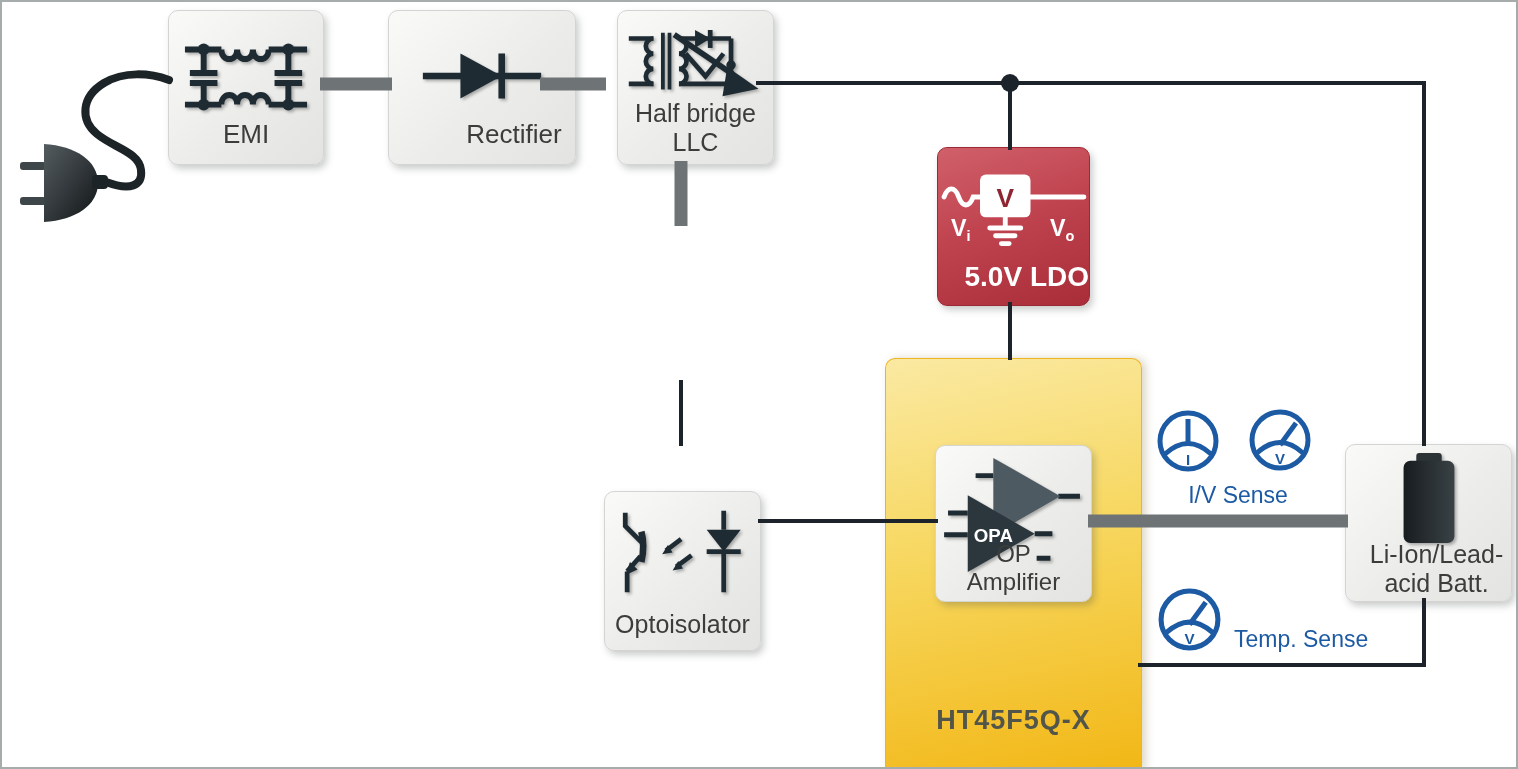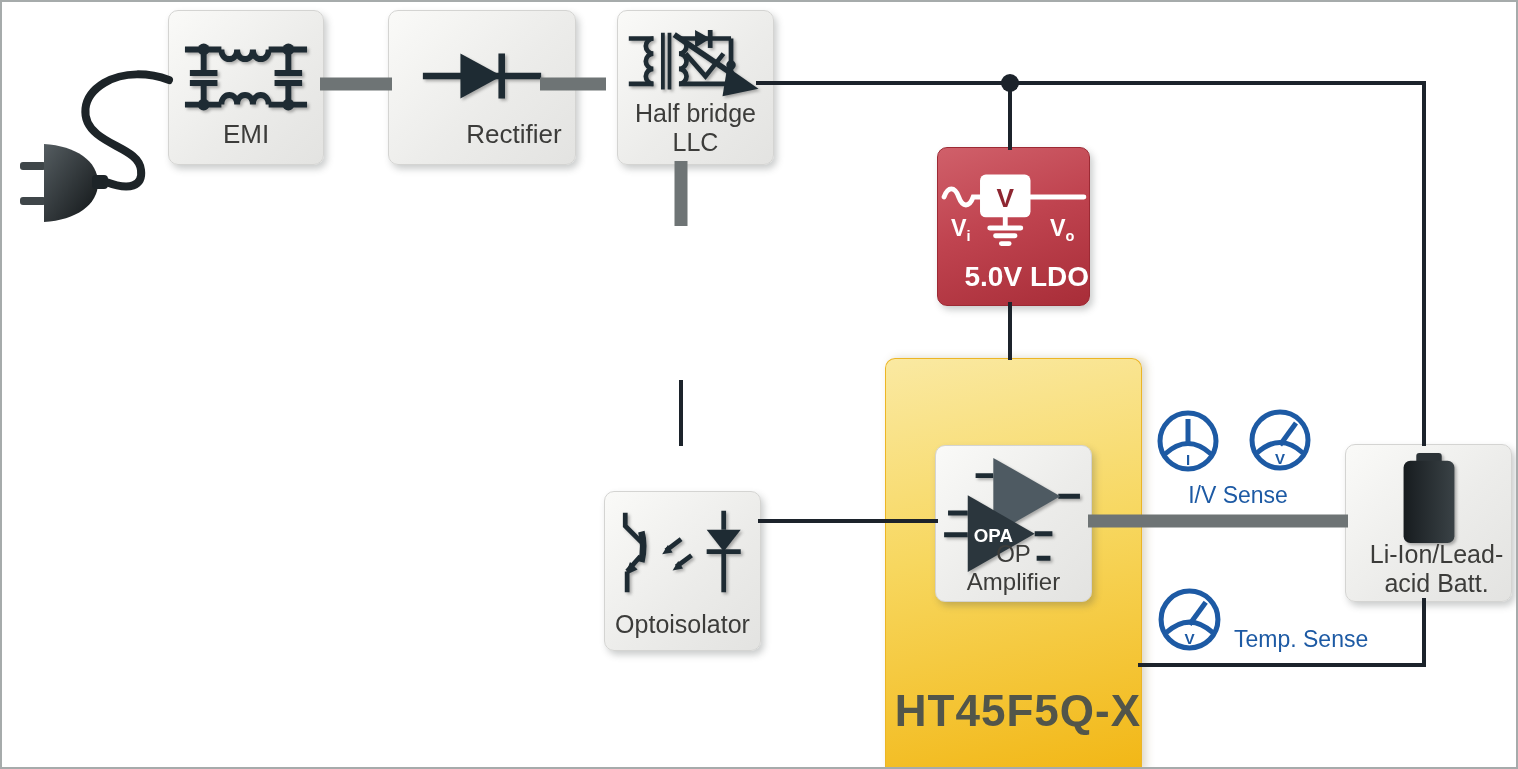--- a/index.html
+++ b/index.html
@@ -42,22 +42,22 @@
     box-shadow:4px 0 8px rgba(120,100,30,.25);
   }
   .icon{position:absolute; left:50%; transform:translateX(-50%); filter:drop-shadow(2px 2px 1.5px rgba(40,40,40,.35));}
   .label{
     position:absolute; width:100%; text-align:center;
     color:var(--label-text); font-size:26px; line-height:1.14;
   }
   .label.two{font-size:25px;}
   .ldo-label{color:#fff; font-weight:bold; font-size:28px;text-align:right;}
   .mcu-label{
-    position:absolute; bottom:34px; width:100%; text-align:right;
-    font-size:44px; font-weight:bold; color:var(--mcu-label); letter-spacing:1px;
+    position:absolute; bottom:34px; width:100%; text-align:center;
+    font-size:27px; font-weight:bold; color:var(--mcu-label); letter-spacing:1px;
   }
   .sense-label{position:absolute; color:var(--blue); font-weight:normal; font-size:23px;}
   .meter{position:absolute;}
   
   .sd{stroke:var(--dark-icon); stroke-width:6; fill:none;}
   .sd5{stroke:var(--dark-icon); stroke-width:5; fill:none;}
   .fd{fill:var(--dark-icon);}
   .sw{stroke:#fff; stroke-width:5; fill:none; stroke-linecap:round;}
   .mb{stroke:var(--blue); stroke-width:5; fill:none;}
   .thin{stroke:var(--line-thin); stroke-width:4; fill:none;}

